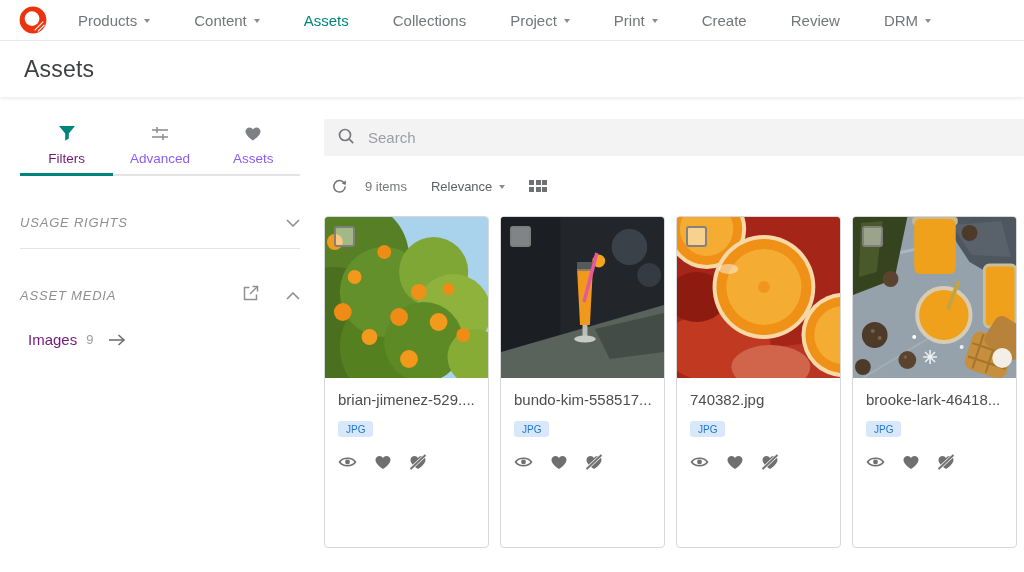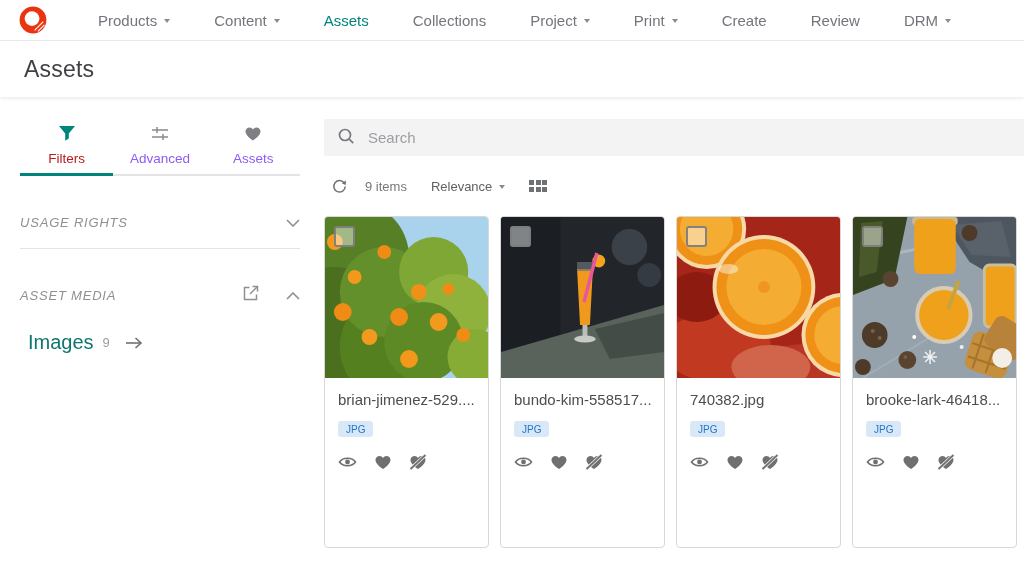--- a/index.html
+++ b/index.html
@@ -1,20 +1,20 @@
 <!DOCTYPE html>
 <html><head>
 <meta charset="utf-8">
 <style>
   * { margin:0; padding:0; box-sizing:border-box; }
   html,body { width:1024px; height:572px; overflow:hidden; background:#fff;
     font-family:"Liberation Sans", sans-serif; color:#4B4D50; }
 
   
-  .navbar { height:41px; display:flex; align-items:center; border-bottom:1px solid #E9E9EB; background:#fff;gap:20px; }
+  .navbar { height:41px; display:flex; align-items:center; border-bottom:1px solid #E9E9EB; background:#fff; }
   .logo { margin-left:16px; width:34px; height:34px; display:flex; align-items:center; justify-content:center; cursor:pointer; }
   .nav-items { display:flex; align-items:center; margin-left:28px; column-gap:44px; }
   .nav-item { display:flex; align-items:center; font-size:15px; color:#72757B; cursor:pointer; white-space:nowrap; }
   .nav-item.active { color:#00857C; }
   .caret { width:0; height:0; border-left:3.5px solid transparent; border-right:3.5px solid transparent;
     border-top:4.5px solid #8A8C91; margin-left:7px; margin-top:2px; }
 
   
   .titlebar { height:56px; display:flex; align-items:center; padding-left:24px; background:#fff;
     box-shadow:0 2px 3px rgba(0,0,0,0.07); position:relative; z-index:2; }
@@ -23,29 +23,29 @@
   
   .content { display:flex; height:475px; background:#fff; }
   .sidebar { width:324px; flex:0 0 324px; padding:28px 24px 0 20px; }
   .main { flex:1; padding-top:22px; }
 
   
   .tabs { display:flex; position:relative; border-bottom:2px solid #E4E4E6; }
   .tab { flex:1; display:flex; flex-direction:column; align-items:center; row-gap:5px; padding-bottom:8px;
     cursor:pointer; position:relative; }
   .tab-label { font-size:13.5px; color:#8b5cf6; }
-  .tab.active .tab-label { color:#b91c1c; }
+  .tab.active .tab-label { color:#701a75; }
   .tab.active::after { content:""; position:absolute; left:0; right:0; bottom:-2px; height:3px; background:#00857C; }
 
   .section-row { display:flex; align-items:center; margin-top:34px; height:24px; cursor:pointer; }
   .section-label { font-size:13px; letter-spacing:0.8px; color:#8E9094; flex:1;font-style:italic; }
   .section-icons { display:flex; align-items:center; column-gap:26px; }
   .divider { height:1px; background:#E4E4E6; margin-top:14px; }
   .media-row { display:flex; align-items:center; margin-top:24px; padding-left:8px; column-gap:9px; cursor:pointer; }
-  .media-label { font-size:20px; color:#0f766e; }
+  .media-label { font-size:15px; color:#701a75; }
   .media-count { font-size:13px; color:#9B9DA1; }
   .media-row .arrow { margin-left:6px; display:flex; }
 
   
   .searchbar { height:37px; background:#F3F3F4; border-radius:2px 0 0 2px; display:flex; align-items:center;
     padding-left:13px; column-gap:13px; }
   .searchbar input { border:none; outline:none; background:transparent; font-size:15px; color:#4B4D50;
     font-family:"Liberation Sans", sans-serif; flex:1; }
   .searchbar input::placeholder { color:#9B9DA1; }
 

